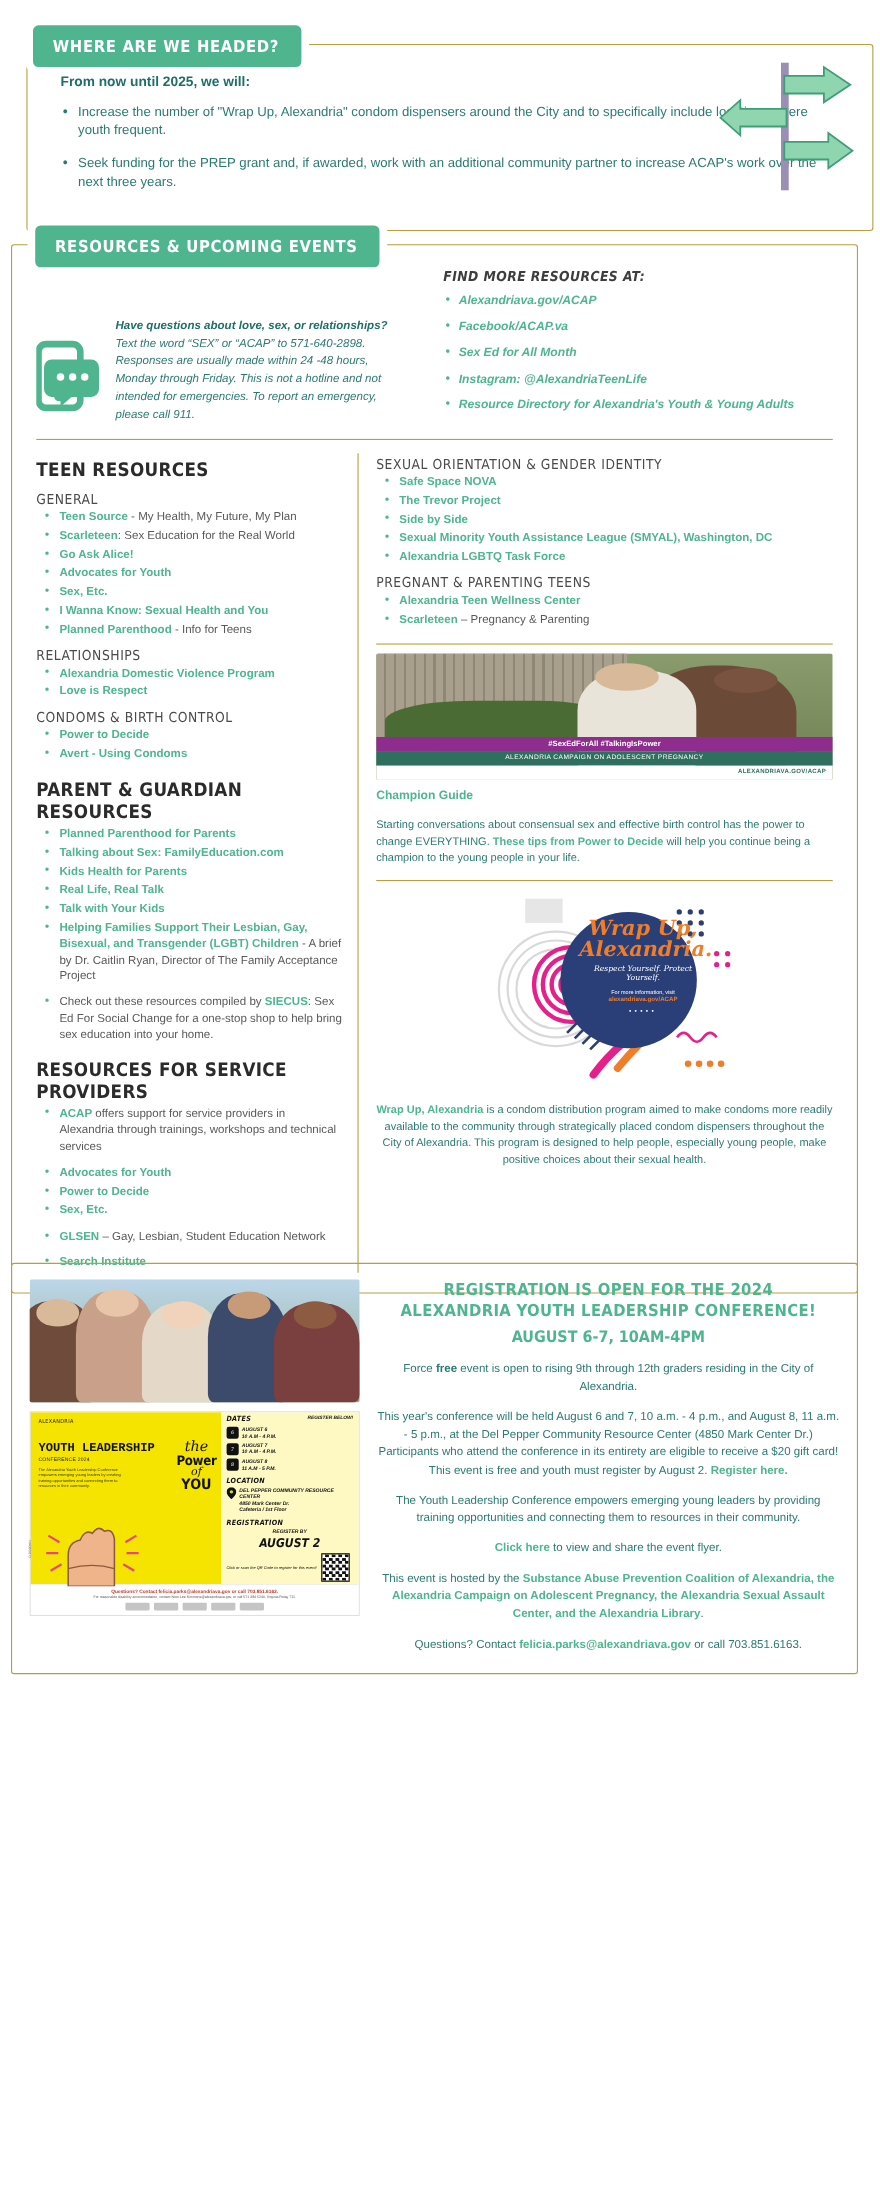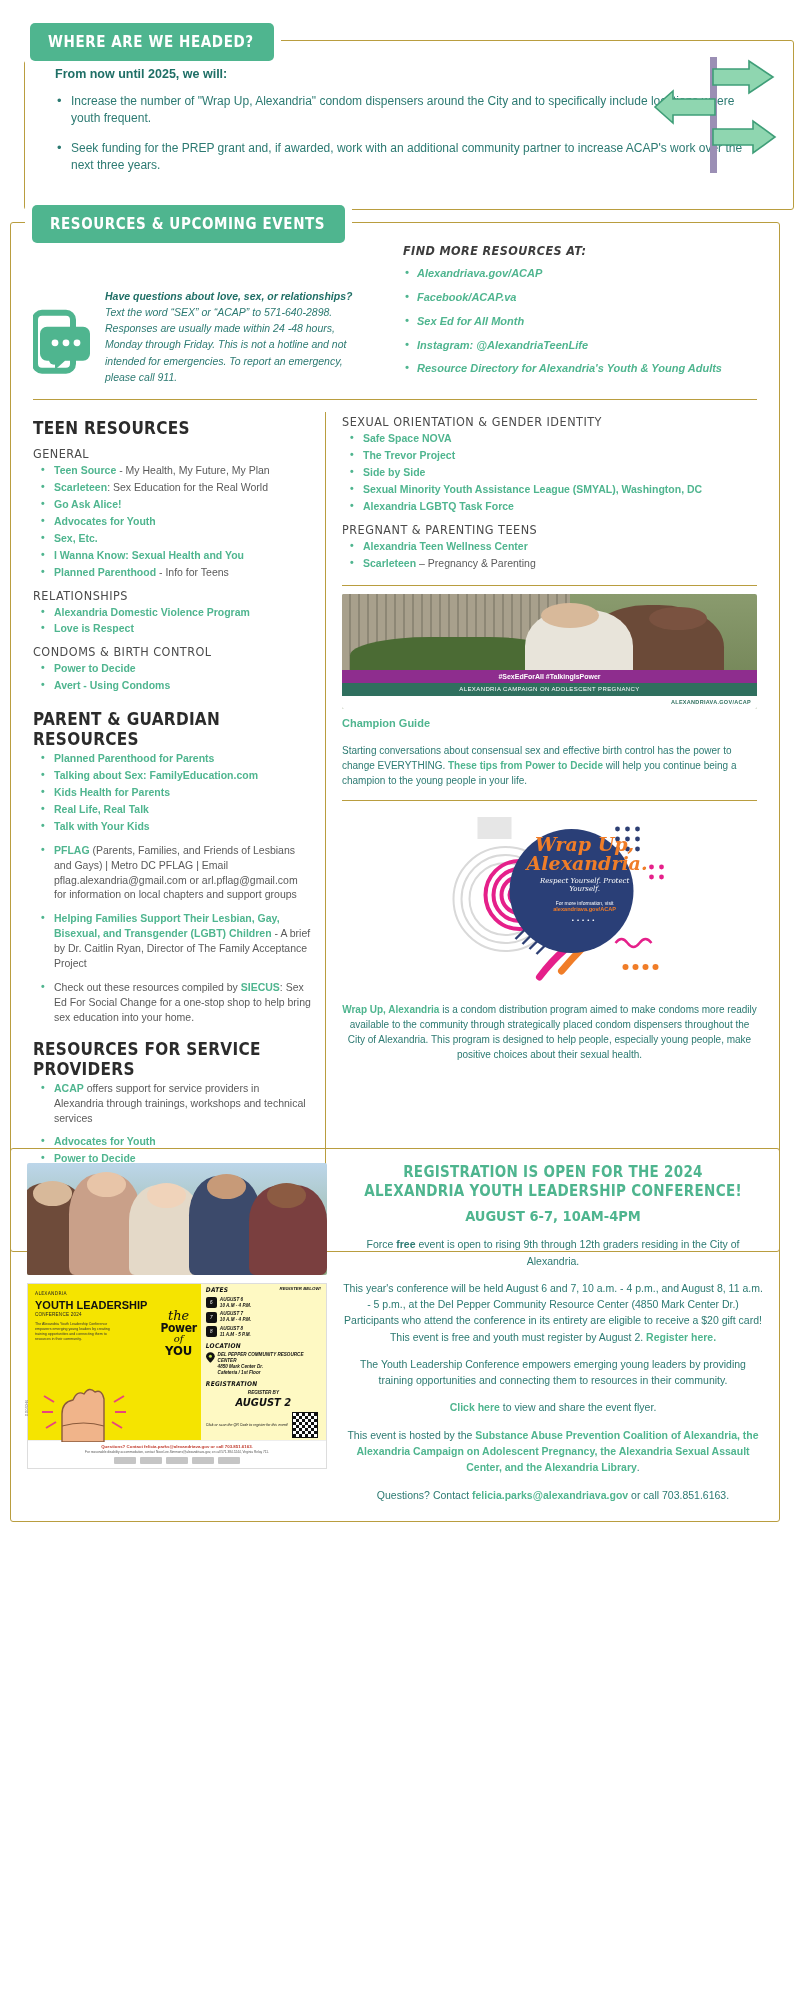--- a/index.html
+++ b/index.html
@@ -135,22 +135,22 @@
   .conf-p .gb { color:#4fb58f; font-weight:bold; }
 
   
   .flyer-top { display:flex; }
   .fl-yellow { width:58%; background:#f5e400; position:relative; padding:6px 6px 4px 7px; min-height:150px; }
   .fl-green { width:42%; background:#fef9c3; padding:2px 5px;font-style:italic; }
   .fl-brand {
     font-family:"DejaVu Sans Condensed","Liberation Sans Narrow","Liberation Sans",sans-serif;
     font-size:5px; color:#222; letter-spacing:.3px;
   }
-  .fl-yl1 { font-family:Liberation Sans, sans-serif;
-    font-weight:bold; font-size:11px; color:#111; line-height:1; margin-top:4px;}
+  .fl-yl1 { font-family:Liberation Mono, monospace;
+    font-weight:bold; font-size:11px; color:#111; line-height:1; margin-top:16px;}
   .fl-yl2 { font-size:4.6px; color:#222; letter-spacing:.2px; margin-top:1px; }
   .fl-blurb { font-size:3.6px; color:#333; line-height:1.35; margin-top:5px; width:84px; }
   .fl-power { position:absolute; right:4px; top:26px; text-align:center; }
   .fl-the { font-family:"DejaVu Serif","Liberation Serif",serif; font-style:italic; font-size:13px; color:#111; line-height:.9;}
   .fl-pow { font-family:"DejaVu Sans Condensed","Liberation Sans Narrow","Liberation Sans",sans-serif;
     font-weight:bold; font-size:12px; color:#111; line-height:1; letter-spacing:-.3px;}
   .fl-of { font-family:"DejaVu Serif","Liberation Serif",serif; font-style:italic; font-size:10px; color:#111; line-height:1;}
   .fl-you { font-family:"DejaVu Sans Condensed","Liberation Sans Narrow","Liberation Sans",sans-serif;
     font-weight:bold; font-size:13px; color:#111; line-height:1;}
   .fist { position:absolute; left:12px; bottom:-2px; width:88px; height:62px; }
@@ -264,21 +264,20 @@
               <li class="g"><span class="g">Avert - Using Condoms</span></li>
             </ul>
 
             <h2 class="blk" style="margin-top:16px;">PARENT &amp; GUARDIAN RESOURCES</h2>
             <ul class="res">
               <li class="g"><span class="g">Planned Parenthood for Parents</span></li>
               <li class="g"><span class="g">Talking about Sex: FamilyEducation.com</span></li>
               <li class="g"><span class="g">Kids Health for Parents</span></li>
               <li class="g"><span class="g">Real Life, Real Talk</span></li>
               <li class="g"><span class="g">Talk with Your Kids</span></li>
-              <li class="g spaced" style="margin-top:9px;"><span class="g">PFLAG</span><span class="plain">  (Parents, Families, and Friends of Lesbians and Gays) |  Metro DC PFLAG | Email pflag.alexandria@gmail.com or arl.pflag@gmail.com for information on local chapters and support groups</span></li>
               <li class="g spaced"><span class="g">Helping Families Support Their Lesbian, Gay, Bisexual, and Transgender (LGBT) Children</span><span class="plain">  - A brief by Dr. Caitlin Ryan, Director of  The Family Acceptance Project</span></li>
               <li class="g spaced"><span class="plain">Check out these resources compiled by </span><span class="g">SIECUS</span><span class="plain">: Sex Ed For Social Change for a one-stop shop to help bring sex education into your home.</span></li>
             </ul>
 
             <h2 class="blk" style="margin-top:14px;">RESOURCES FOR SERVICE PROVIDERS</h2>
             <ul class="res">
               <li class="g spaced"><span class="g">ACAP</span><span class="plain"> offers support for service providers in Alexandria through trainings, workshops and technical services</span></li>
               <li class="g"><span class="g">Advocates for Youth</span></li>
               <li class="g"><span class="g">Power to Decide</span></li>
               <li class="g spaced"><span class="g">Sex, Etc.</span></li>

